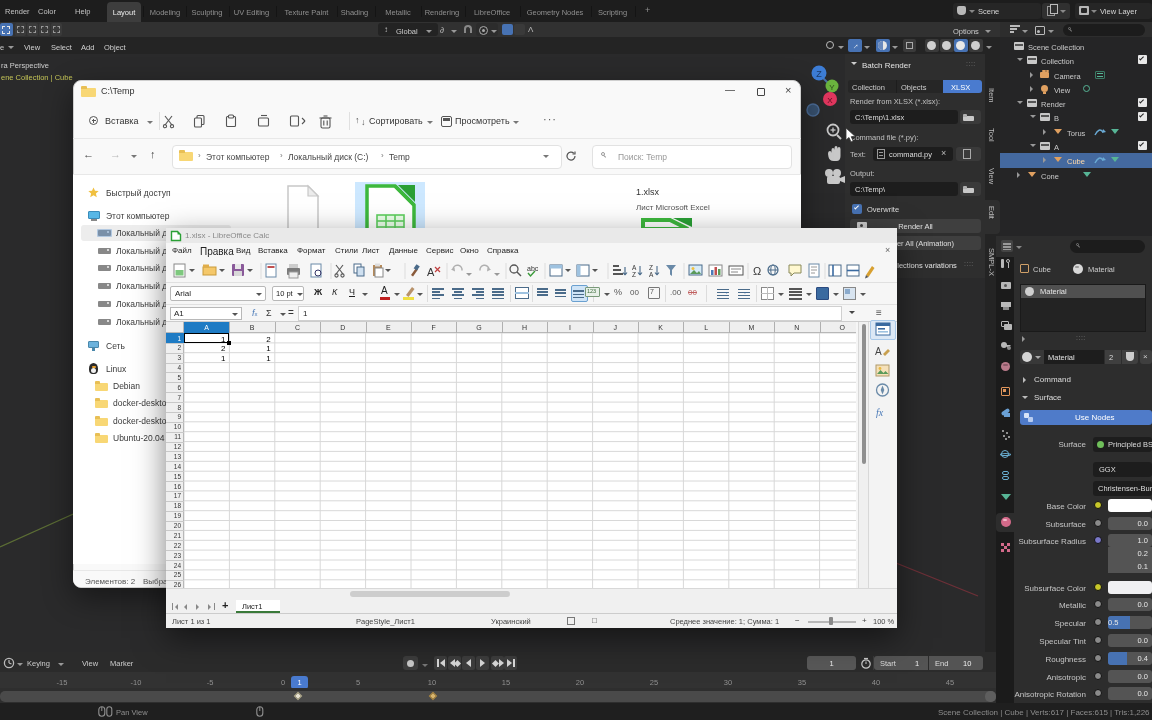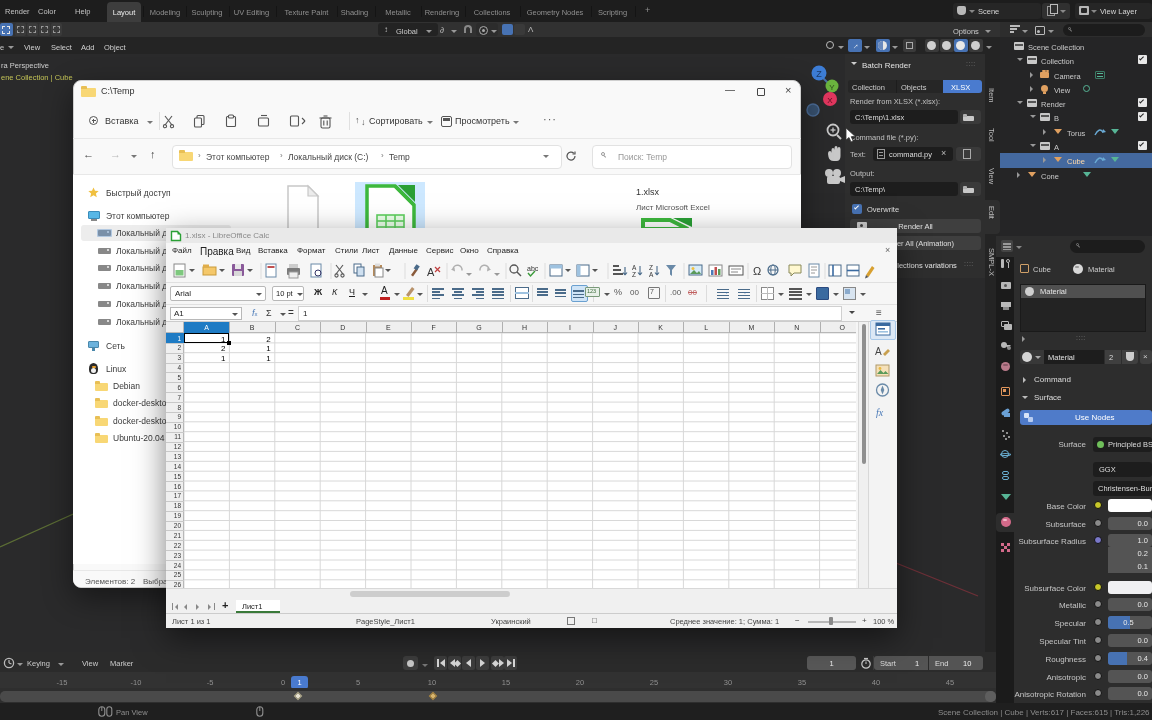--- a/index.html
+++ b/index.html
@@ -23,21 +23,21 @@
 <div class="tx" style="left:229px;top:8px;font-size:7.5px;color:#8f8f8f;width:45px;text-align:center;">UV Editing</div>
 <div class="a" style="left:276px;top:6px;width:1px;height:11px;background:#141414;"></div>
 <div class="tx" style="left:278px;top:8px;font-size:7.5px;color:#8f8f8f;width:57px;text-align:center;">Texture Paint</div>
 <div class="a" style="left:337px;top:6px;width:1px;height:11px;background:#141414;"></div>
 <div class="tx" style="left:336px;top:8px;font-size:7.5px;color:#8f8f8f;width:37px;text-align:center;">Shading</div>
 <div class="a" style="left:375px;top:6px;width:1px;height:11px;background:#141414;"></div>
 <div class="tx" style="left:377px;top:8px;font-size:7.5px;color:#8f8f8f;width:42px;text-align:center;">Metallic</div>
 <div class="a" style="left:421px;top:6px;width:1px;height:11px;background:#141414;"></div>
 <div class="tx" style="left:421px;top:8px;font-size:7.5px;color:#8f8f8f;width:42px;text-align:center;">Rendering</div>
 <div class="a" style="left:465px;top:6px;width:1px;height:11px;background:#141414;"></div>
-<div class="tx" style="left:466px;top:8px;font-size:7.5px;color:#8f8f8f;width:52px;text-align:center;">Collections</div>
+<div class="tx" style="left:466px;top:8px;font-size:7.5px;color:#8f8f8f;width:52px;text-align:center;">LibreOffice</div>
 <div class="a" style="left:520px;top:6px;width:1px;height:11px;background:#141414;"></div>
 <div class="tx" style="left:521px;top:8px;font-size:7.5px;color:#8f8f8f;width:68px;text-align:center;">Geometry Nodes</div>
 <div class="a" style="left:591px;top:6px;width:1px;height:11px;background:#141414;"></div>
 <div class="tx" style="left:592px;top:8px;font-size:7.5px;color:#8f8f8f;width:41px;text-align:center;">Scripting</div>
 <div class="a" style="left:635px;top:6px;width:1px;height:11px;background:#141414;"></div>
 <div class="tx" style="left:645px;top:5px;font-size:9px;color:#8f8f8f;">+</div>
 <div class="a" style="left:953px;top:3px;width:88px;height:16px;background:#262626;border-radius:3px;"></div>
 <div class="a" style="left:957px;top:6px;width:9px;height:9px;background:#b8b8b8;border-radius:2px 2px 4px 4px;"></div>
 <div class="a" style="left:969px;top:10px;width:0;height:0;border-left:3px solid transparent;border-right:3px solid transparent;border-top:3px solid #888;"></div>
 <div class="tx" style="left:978px;top:7px;font-size:7.5px;color:#d5d5d5;">Scene</div>
@@ -364,21 +364,21 @@
 <div class="a" style="left:1108px;top:581px;width:44px;height:13px;background:#f0f0f2;border-radius:3px;"></div>
 <div class="tx" style="left:1000px;top:601px;font-size:8px;color:#c5c5c5;width:86px;text-align:right;">Metallic</div>
 <div class="a" style="left:1094px;top:600px;width:8px;height:8px;border-radius:50%;background:#8a8a8a;border:1px solid #111;"></div>
 <div class="a" style="left:1108px;top:598px;width:44px;height:13px;background:#545454;border-radius:3px;overflow:hidden;">
 <div class="tx" style="left:0;top:2px;width:40px;text-align:right;font-size:7.5px;color:#e8e8e8;">0.0</div>
   </div>
 <div class="tx" style="left:1000px;top:619px;font-size:8px;color:#c5c5c5;width:86px;text-align:right;">Specular</div>
 <div class="a" style="left:1094px;top:618px;width:8px;height:8px;border-radius:50%;background:#8a8a8a;border:1px solid #111;"></div>
 <div class="a" style="left:1108px;top:616px;width:44px;height:13px;background:#545454;border-radius:3px;overflow:hidden;">
 <div class="a" style="left:0;top:0;width:22px;height:13px;background:#4772b3;"></div>
-<div class="tx" style="left:0;top:2px;width:41px;text-align:center;font-size:7.5px;color:#e8e8e8;">0.5</div>
+<div class="tx" style="left:0;top:2px;width:41px;text-align:left;font-size:7.5px;color:#e8e8e8;">0.5</div>
   </div>
 <div class="tx" style="left:1000px;top:637px;font-size:8px;color:#c5c5c5;width:86px;text-align:right;">Specular Tint</div>
 <div class="a" style="left:1094px;top:636px;width:8px;height:8px;border-radius:50%;background:#8a8a8a;border:1px solid #111;"></div>
 <div class="a" style="left:1108px;top:634px;width:44px;height:13px;background:#545454;border-radius:3px;overflow:hidden;">
 <div class="tx" style="left:0;top:2px;width:40px;text-align:right;font-size:7.5px;color:#e8e8e8;">0.0</div>
   </div>
 <div class="tx" style="left:1000px;top:655px;font-size:8px;color:#c5c5c5;width:86px;text-align:right;">Roughness</div>
 <div class="a" style="left:1094px;top:654px;width:8px;height:8px;border-radius:50%;background:#8a8a8a;border:1px solid #111;"></div>
 <div class="a" style="left:1108px;top:652px;width:44px;height:13px;background:#545454;border-radius:3px;overflow:hidden;">
 <div class="a" style="left:0;top:0;width:19px;height:13px;background:#4772b3;"></div>

